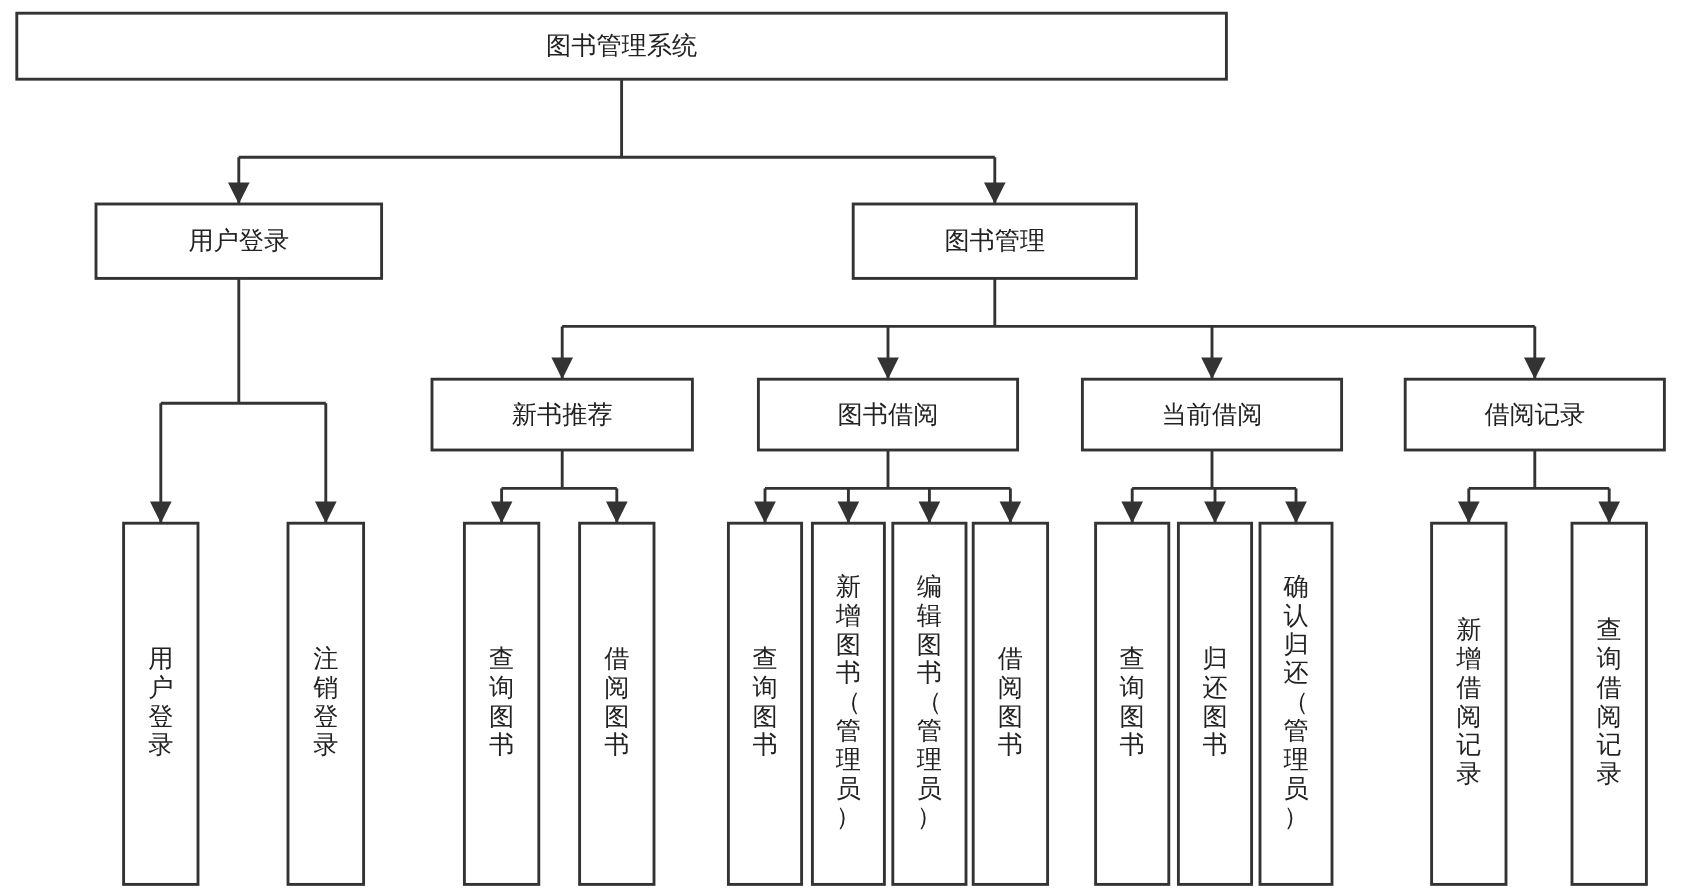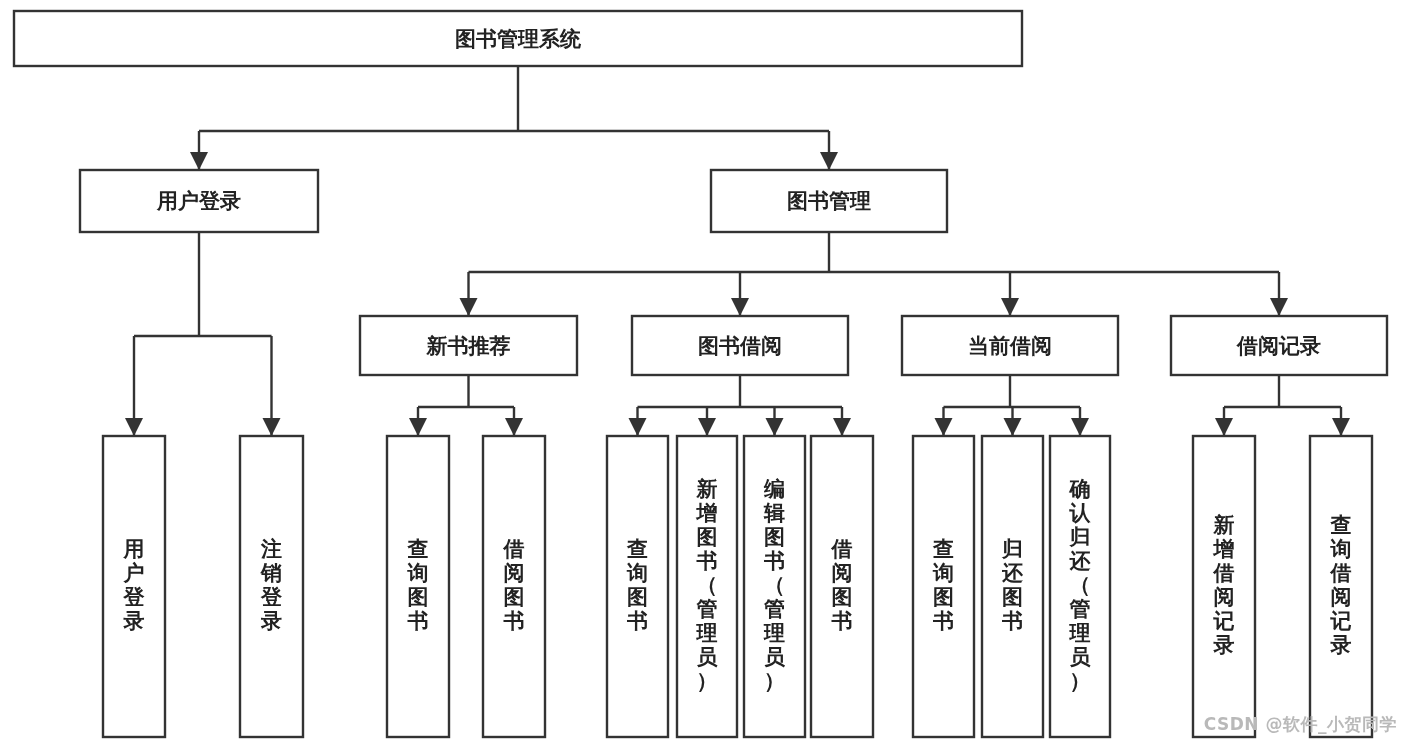--- a/index.html
+++ b/index.html
@@ -11,21 +11,20 @@
     width: 1405px;
     height: 747px;
     font-family: "DejaVu Sans", "Liberation Sans", sans-serif;
     overflow: hidden;
     position: relative;
   }
   #diagram-root {
     position: relative;
     width: 1405px;
     height: 742px;
-    font-weight: bold;
   }
   svg#tree-svg {
     position: absolute;
     left: 0;
     top: 0;
     width: 1405px;
     height: 747px;
     display: block;
   }
   .node-box {
@@ -217,14 +216,13 @@
         <g>
           <rect x="1193" y="436" width="62" height="301" class="node-box"></rect>
           <text x="1224" class="node-label-v" y="531.78"><tspan x="1224" dy="0">新</tspan><tspan x="1224" dy="24">增</tspan><tspan x="1224" dy="24">借</tspan><tspan x="1224" dy="24">阅</tspan><tspan x="1224" dy="24">记</tspan><tspan x="1224" dy="24">录</tspan></text>
         </g>
         <g>
           <rect x="1310" y="436" width="62" height="301" class="node-box"></rect>
           <text x="1341" class="node-label-v" y="531.78"><tspan x="1341" dy="0">查</tspan><tspan x="1341" dy="24">询</tspan><tspan x="1341" dy="24">借</tspan><tspan x="1341" dy="24">阅</tspan><tspan x="1341" dy="24">记</tspan><tspan x="1341" dy="24">录</tspan></text>
         </g>
       </g>
   </svg>
-  <div class="watermark">CSDN @软件_小贺同学</div>
 </div>
 
 </body></html>

